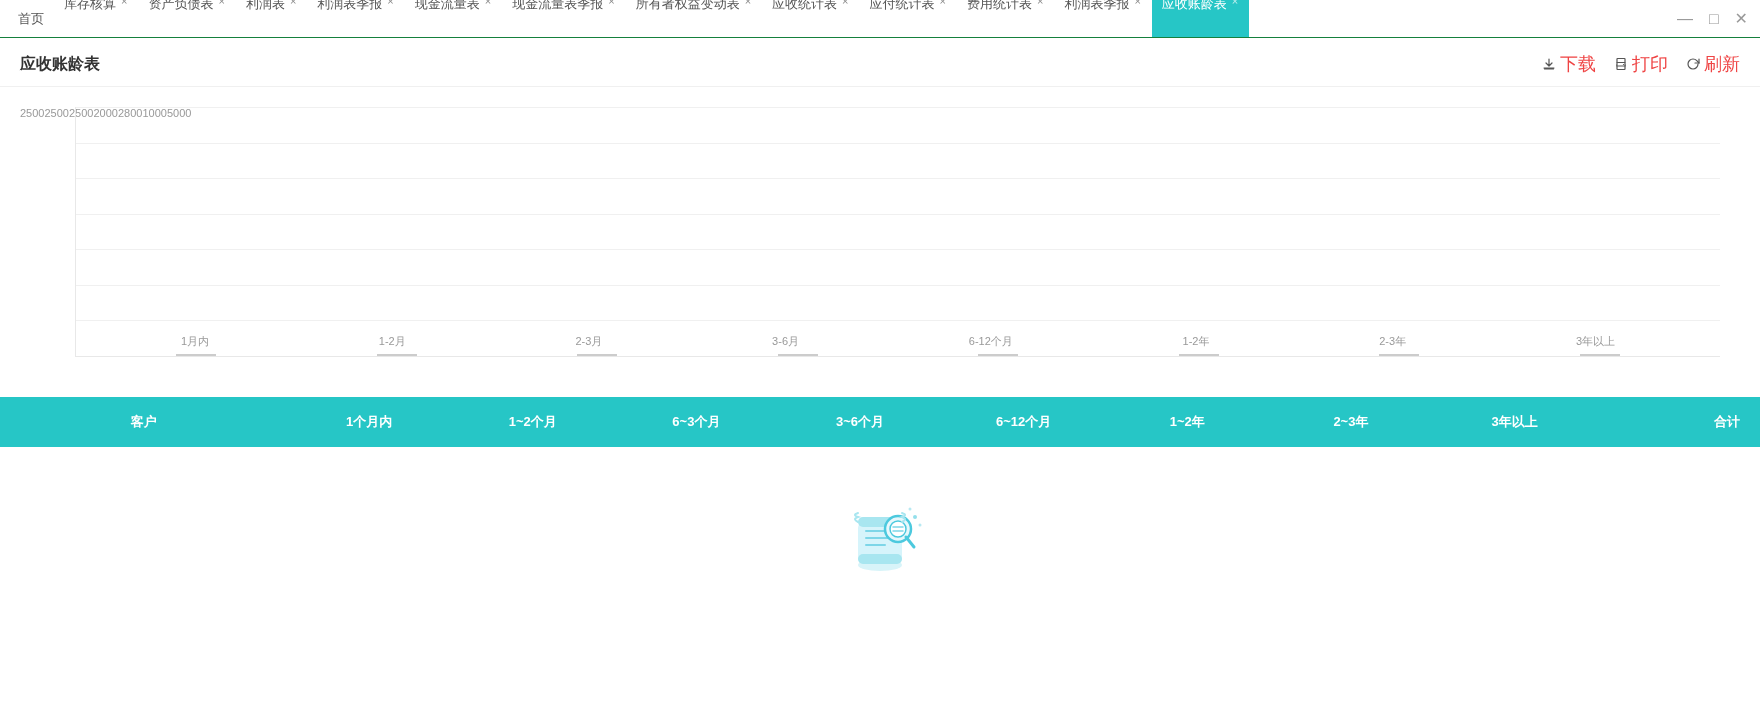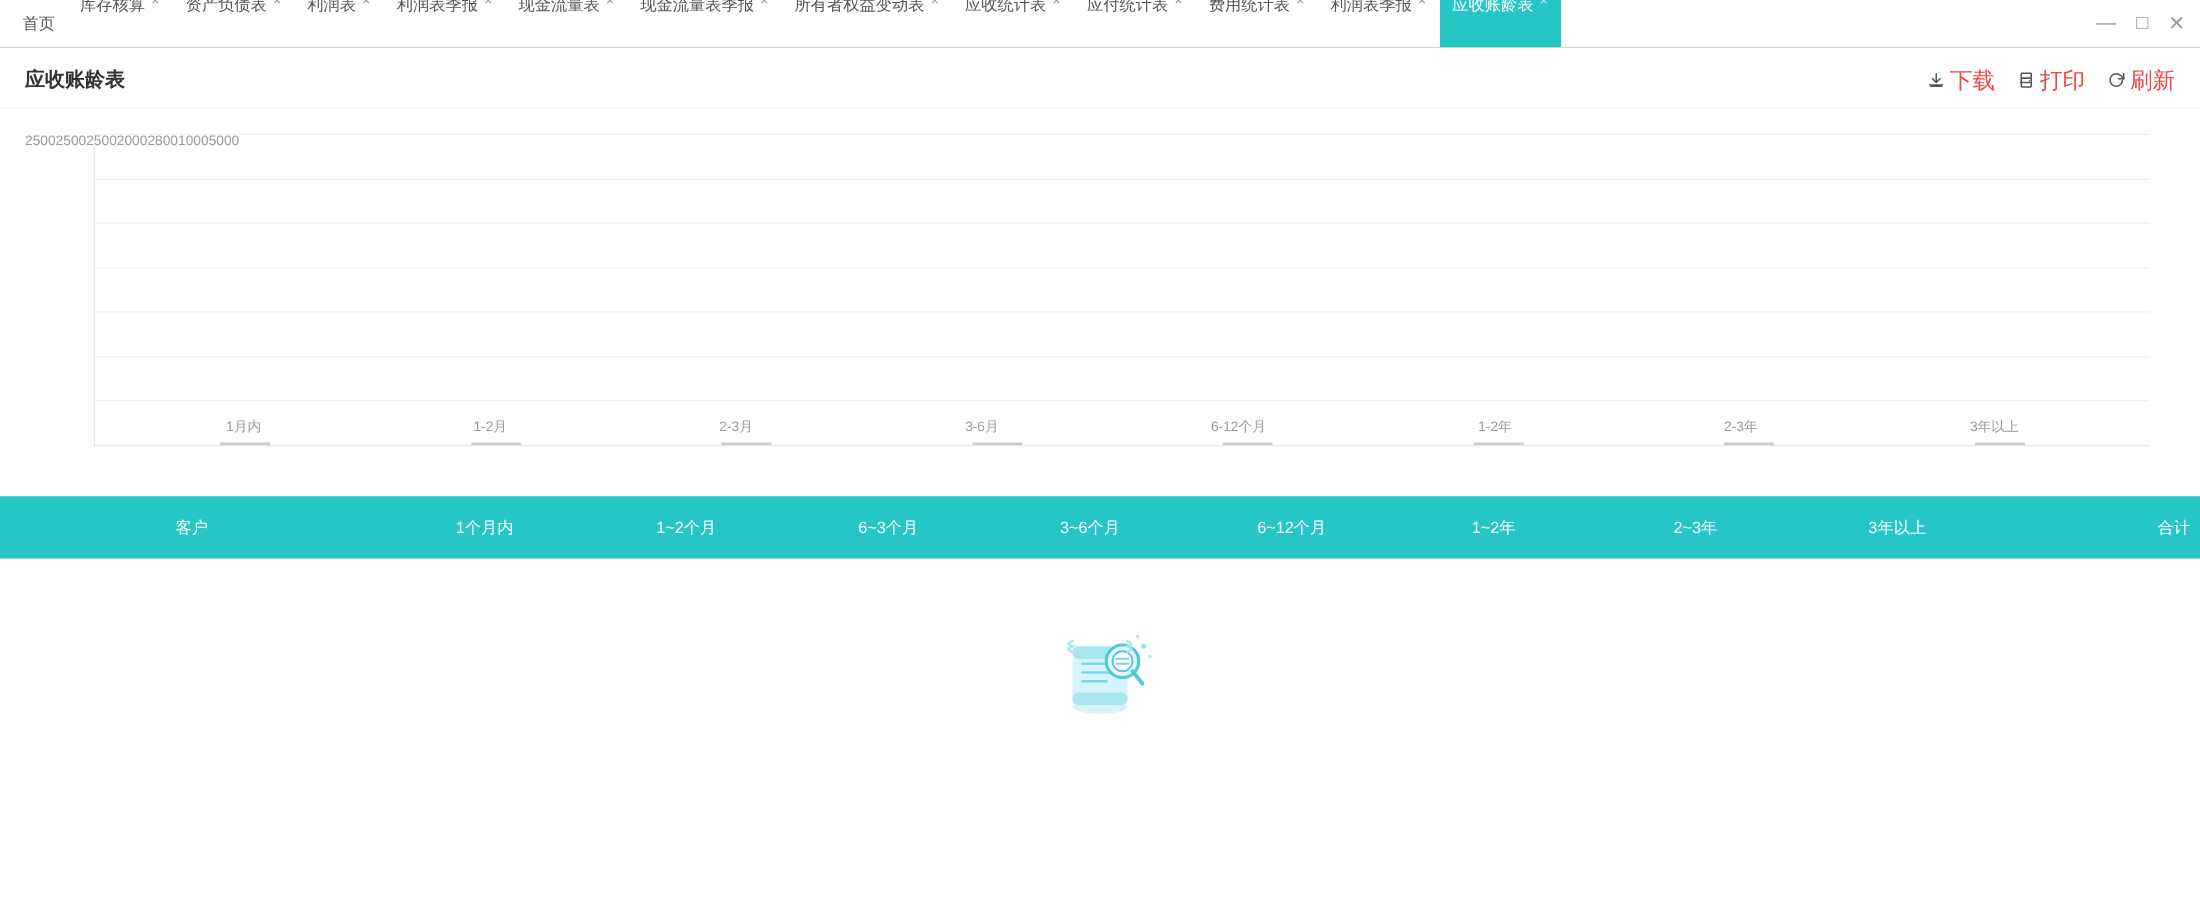--- a/index.html
+++ b/index.html
@@ -189,21 +189,22 @@
       background: #26c6c6;
       color: #fff;
       font-size: 13px;
       font-weight: 500;
       height: 50px;
       align-items: center;
     }
     .table-header-cell {
       flex: 1;
       text-align: center;
-      padding: 0 8px;
+      padding: 0 20px;
+      font-weight: bold;
     }
     .table-header-cell.customer {
       flex: 2;
       text-align: center;
     }
     .table-header-cell.total {
       flex: 1;
       text-align: right;
     }
 

